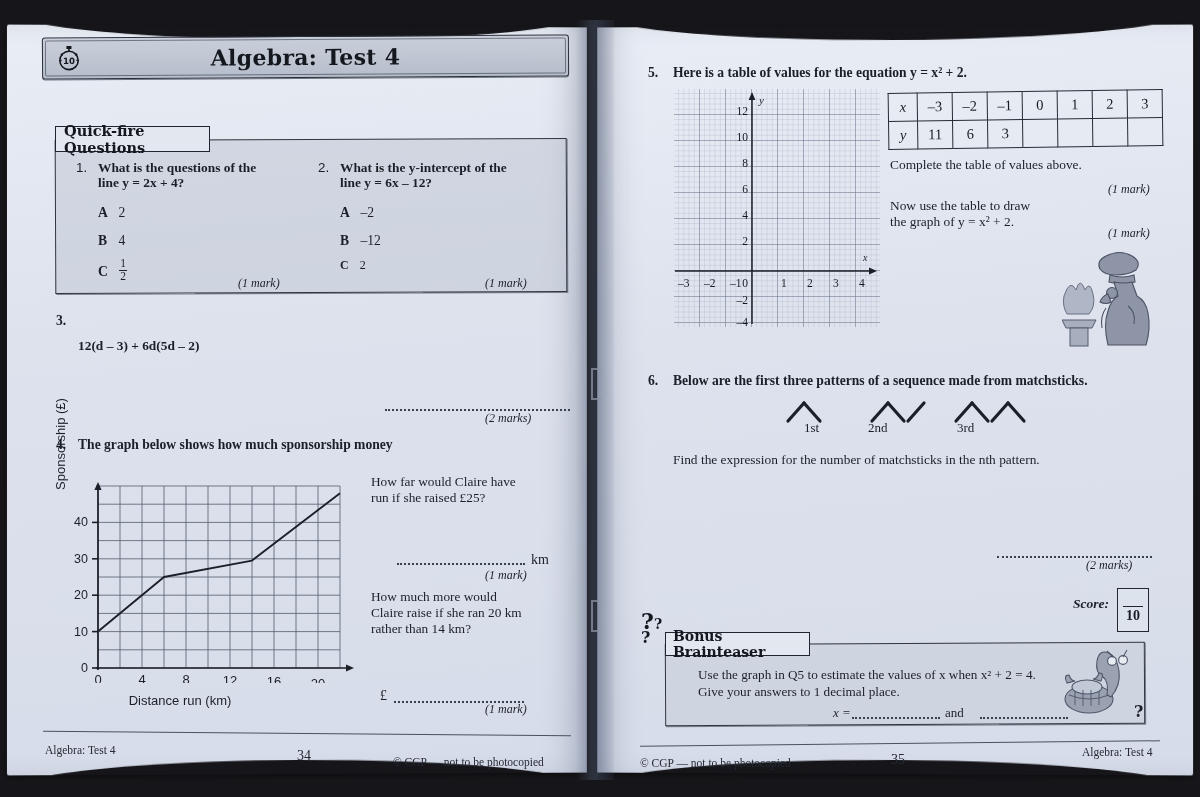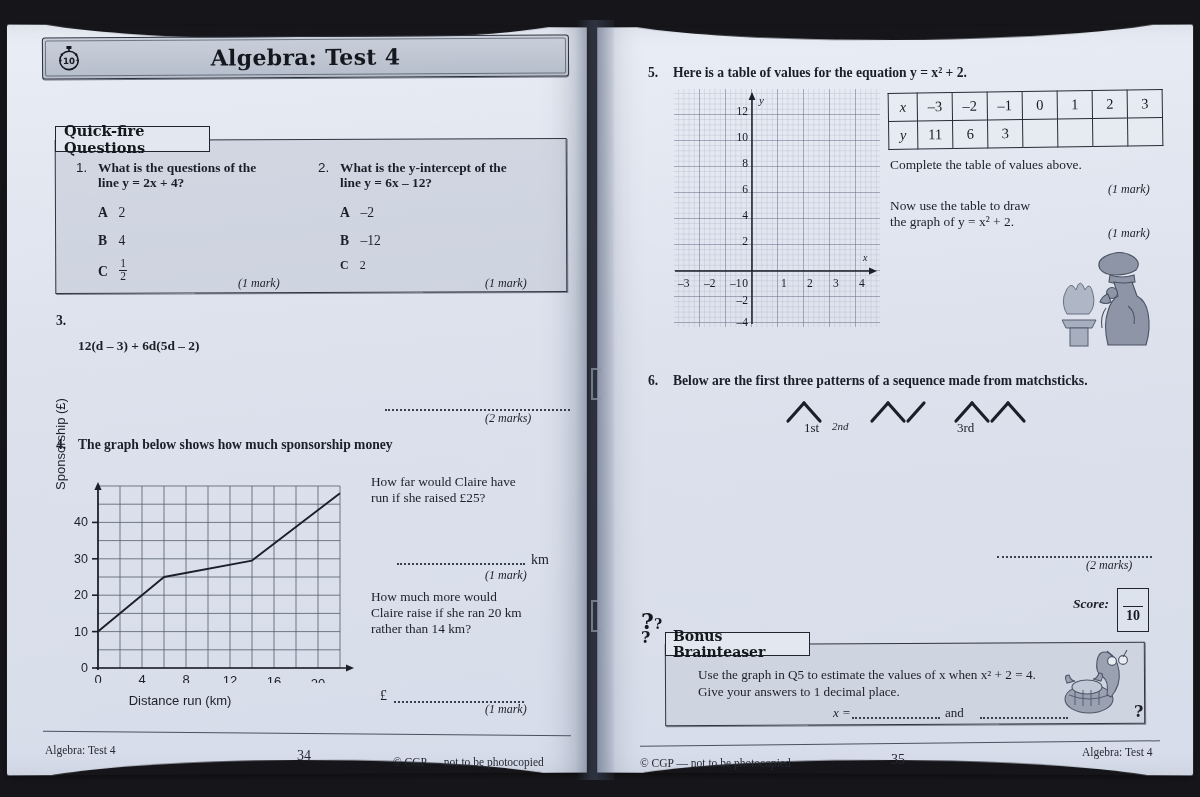--- a/index.html
+++ b/index.html
@@ -396,22 +396,23 @@
       <line x1="108" y1="10" x2="124" y2="28"></line>
       <line x1="128" y1="28" x2="144" y2="10"></line>
 
       <line x1="176" y1="28" x2="192" y2="10"></line>
       <line x1="192" y1="10" x2="208" y2="28"></line>
       <line x1="212" y1="28" x2="228" y2="10"></line>
       <line x1="228" y1="10" x2="244" y2="28"></line>
     </g>
   </svg>
   <div class="pg" style="left:804px;top:420px;font-size:13px;font-family:'Liberation Serif',serif;">1st</div>
-  <div class="pg" style="left:832px;top:420px;font-size:11px;font-family:'Liberation Serif',serif;font-style:italic;">2nd</div>
+  <div class="pg" style="left:868px;top:420px;font-size:13px;font-family:'Liberation Serif',serif;">2nd</div>
   <div class="pg" style="left:957px;top:420px;font-size:13px;font-family:'Liberation Serif',serif;">3rd</div>
+  <div class="pg" style="left:673px;top:452px;font-size:13.4px;font-family:'Liberation Serif',serif;">Find the expression for the number of matchsticks in the nth pattern.</div>
   <div class="dots" style="position:absolute;left:997px;top:555px;width:155px;"></div>
   <div class="pg i" style="left:1086px;top:558px;font-size:12px;font-family:'Liberation Serif',serif;">(2 marks)</div>
 
   <div class="pg b i" style="left:1073px;top:596px;font-size:13.5px;font-family:'Liberation Serif',serif;">Score:</div>
   <div id="score-box">
     <div id="score-line"></div>
     <div id="score-den">10</div>
   </div>
 
   <div id="qmarks">

